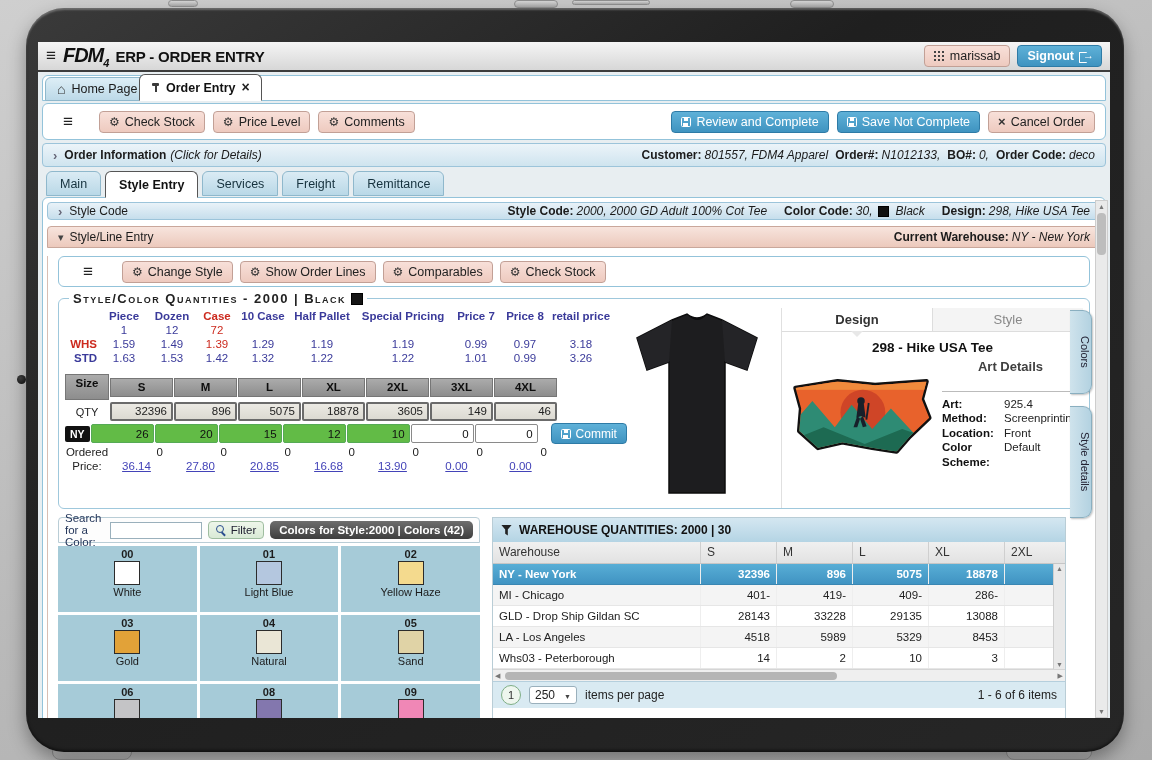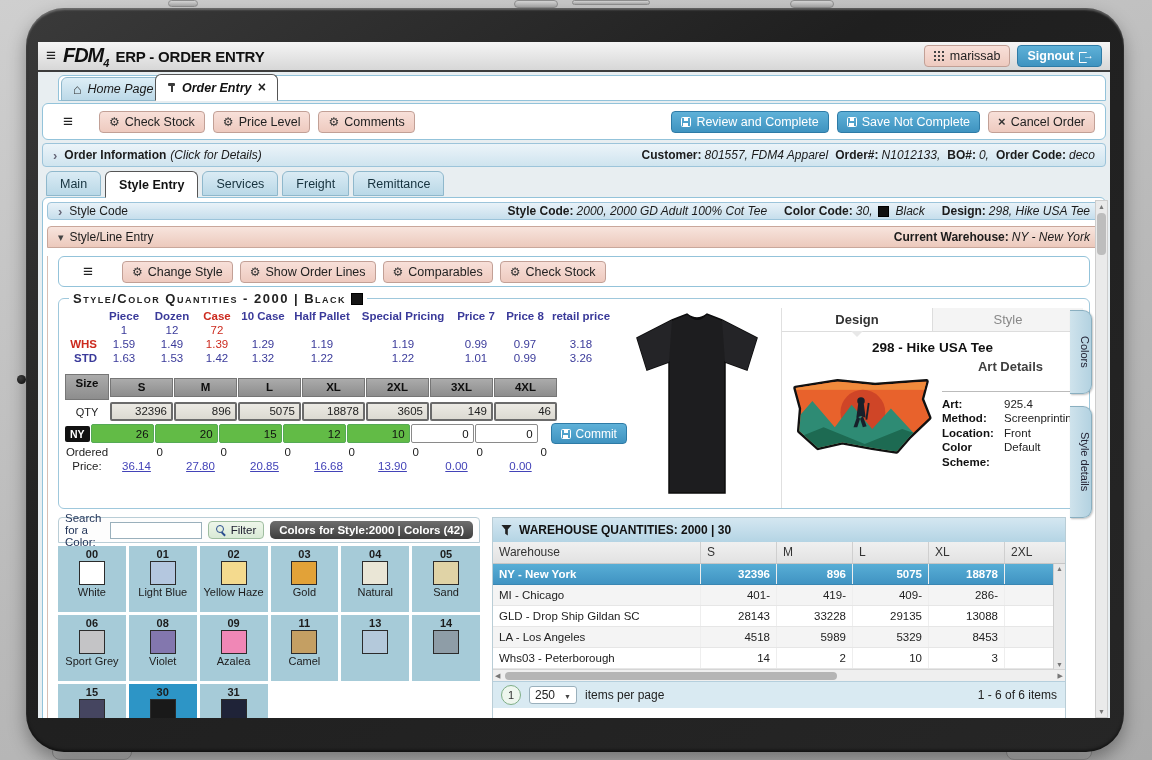--- a/index.html
+++ b/index.html
@@ -33,22 +33,22 @@
   .i-exit { position:relative; width:13px; height:11px; display:inline-block; }
   .i-exit::before { content:""; position:absolute; left:0; top:1px; width:7px; height:9px; border:1.5px solid #fff; border-right:none; border-radius:1px; }
   .i-exit::after { content:"→"; position:absolute; left:4px; top:-2px; font-size:11px; font-weight:bold; color:#fff; }
   .i-floppy { width:10px; height:10px; border:1.5px solid #fff; border-radius:1.5px; position:relative; display:inline-block; }
   .i-floppy::before { content:""; position:absolute; top:0; left:2px; width:4px; height:3px; background:#fff; }
   .i-floppy::after { content:""; position:absolute; bottom:0; left:1px; width:5px; height:3px; background:#fff; }
   .i-close-x::before { content:"×"; font-weight:bold; font-size:13px; color:#333; line-height:1; }
   .i-close-dark::before { content:"×"; font-weight:bold; font-size:14px; color:#222; line-height:1; }
 
   
-  .tabbar-box { position:absolute; left:20px; right:4px; top:33px; height:26px; background:#fff;
-    border:1px solid #93c3da; border-radius:6px 6px 0 0;font-style:italic; }
+  .tabbar-box { position:absolute; left:4px; right:4px; top:33px; height:26px; background:#fff;
+    border:1px solid #93c3da; border-radius:6px 6px 0 0; }
   .tab { position:absolute; bottom:-1px; height:24px; display:flex; align-items:center; gap:6px;
     padding:0 11px; font-size:12.5px; border-radius:6px 6px 0 0; }
   .tab.home { left:2px; background:linear-gradient(#ddeef6,#bcd9e8); border:1px solid #8fb8cc; color:#1a1a1a; }
   .tab.active { left:96px; height:27px; background:#fff; border:1px solid #555; border-bottom-color:#fff; font-weight:bold; color:#111; }
   .i-home::before { content:"⌂"; font-size:14px; color:#333; line-height:1; }
   .i-pin { display:inline-block; width:9px; height:10px; position:relative; }
   .i-pin::before { content:""; position:absolute; top:0; left:1px; width:7px; height:3.5px; background:#3a3a3a; border-radius:1px; }
   .i-pin::after { content:""; position:absolute; top:3.5px; left:4px; width:1.5px; height:6px; background:#3a3a3a; }
 
   
@@ -162,21 +162,21 @@
   .colors-panel { width:422px; }
   .search-bar { height:26px; border:1px solid #b9cdd6; border-radius:4px 4px 0 0; background:#fdfdfd;
     display:flex; align-items:center; padding:0 6px; gap:6px; font-size:11.5px; color:#24365a; }
   .search-input { width:92px; height:17px; border:1px solid #9ab0bc; background:#fff; }
   .btn.filter { background:linear-gradient(#eef6ea,#d9ead6); border:1px solid #9fbda0; color:#223; font-size:11.5px; padding:2px 7px; gap:4px; }
   .i-search { width:11px; height:11px; position:relative; display:inline-block; }
   .i-search::before { content:""; position:absolute; width:6px; height:6px; border:1.5px solid #2a4d8f; border-radius:50%; top:0; left:0; }
   .i-search::after { content:""; position:absolute; width:5px; height:1.5px; background:#2a4d8f; transform:rotate(45deg); top:8px; left:5px; }
   .colors-badge { background:linear-gradient(#6e6e6e,#3e3e3e); color:#fff; font-weight:bold; font-size:11.5px;
     padding:3px 9px; border-radius:5px; white-space:nowrap; }
-  .color-grid { display:grid; grid-template-columns:repeat(6,1fr); gap:3px; background:#fff; padding-top:3px;
+  .color-grid { display:grid; grid-template-columns:repeat(3,1fr); gap:3px; background:#fff; padding-top:3px;
     height:182px; overflow:hidden; }
   .ccell { background:#a6cbd8; height:66px; text-align:center; font-size:11px; color:#1c1c1c; padding-top:2px; }
   .ccell.sel { background:#2d95c6; }
   .ccode { font-weight:bold; }
   .cswatch { width:26px; height:24px; margin:1px auto 1px auto; border:1.5px solid #2b2b2b; }
 
   
   .wh-panel { width:574px; border:1px solid #b9cdd6; display:flex; flex-direction:column; background:#fff; }
   .wh-title { height:24px; background:linear-gradient(#d4e7f1,#b4d4e4); display:flex; align-items:center; gap:7px;
     padding:0 8px; font-weight:bold; font-size:12px; color:#111; text-transform:uppercase; }

